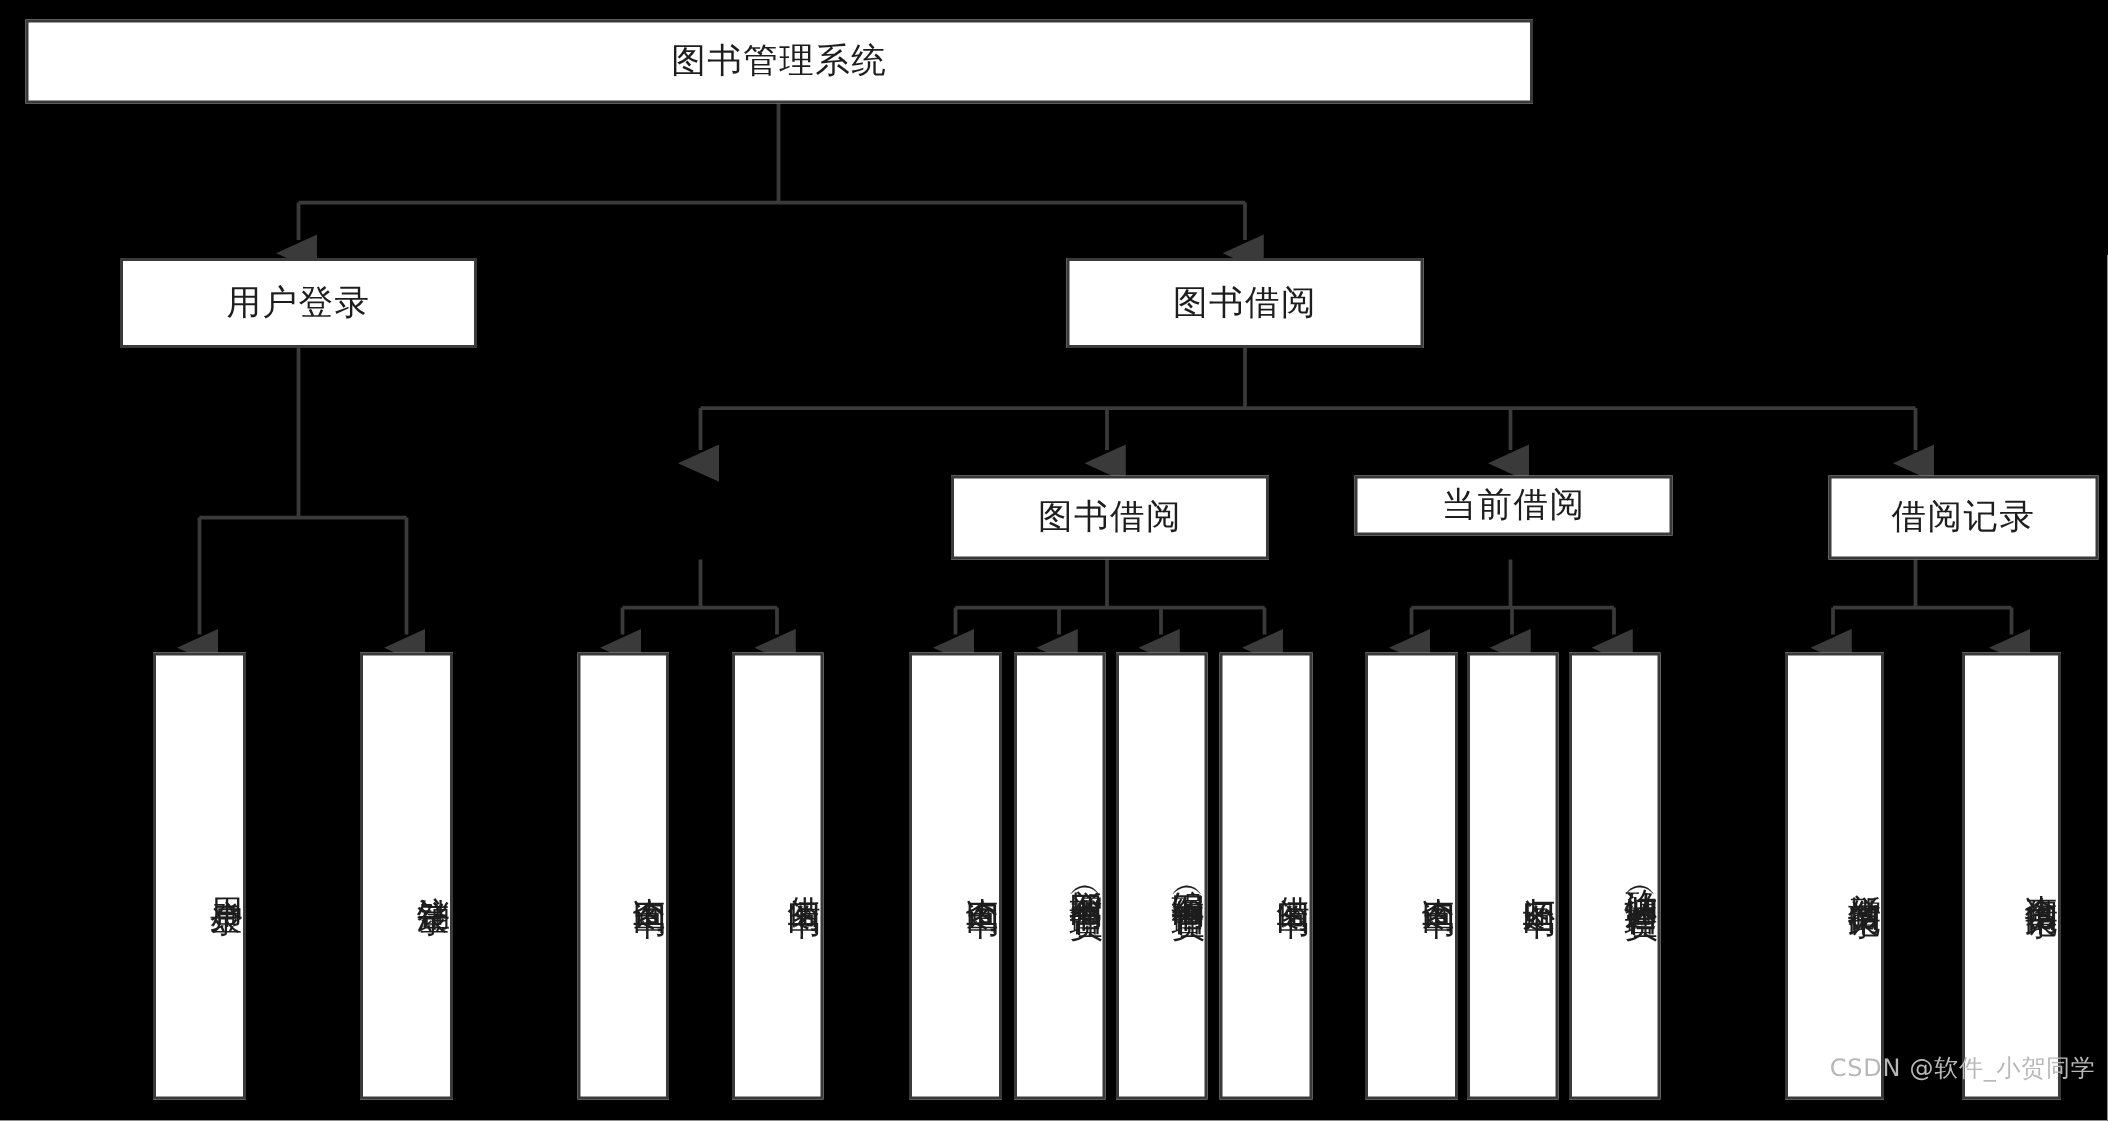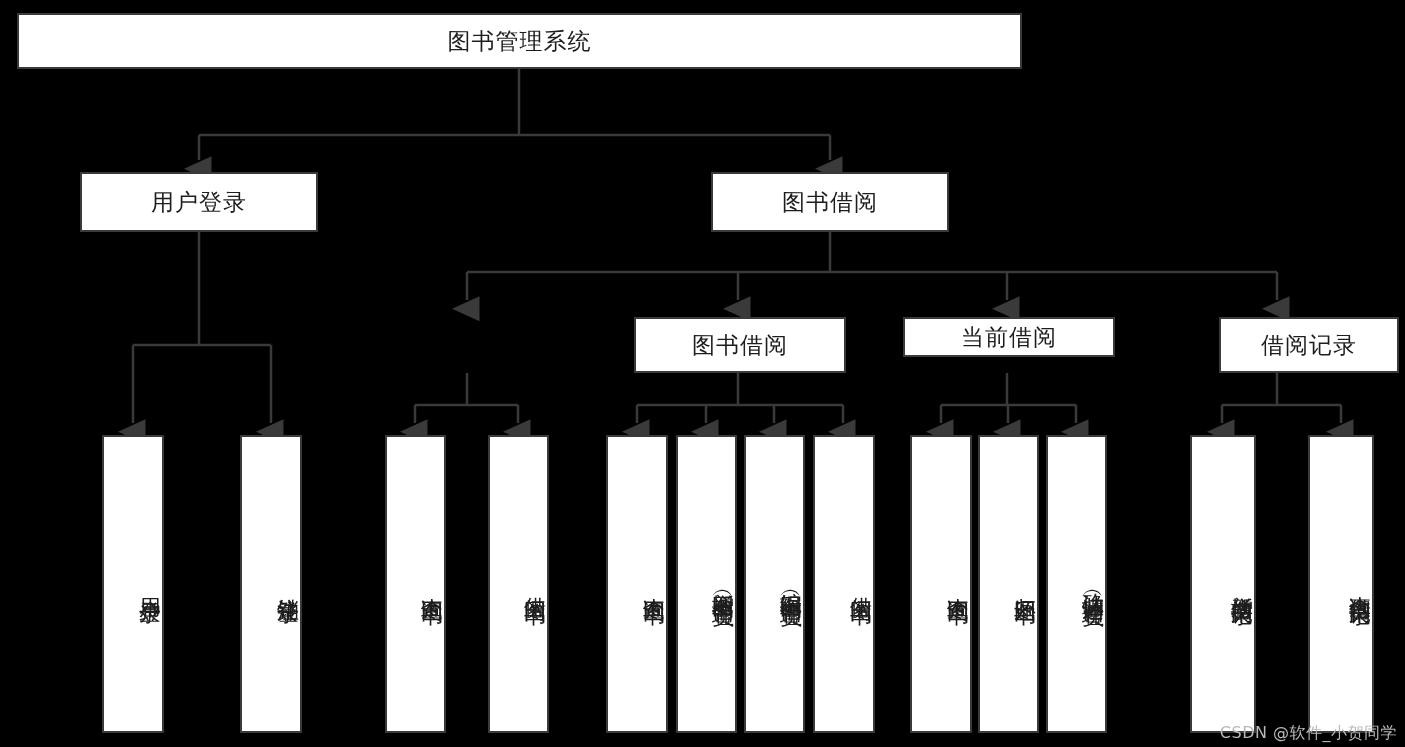--- a/index.html
+++ b/index.html
@@ -56,21 +56,21 @@
     display: block;
     white-space: pre-wrap;
     line-height: 1.06;
   }
   .node.vert .node-label {
     text-align: center;
   }
   .watermark {
     position: absolute;
     right: 8px;
-    bottom: 3px;
+    bottom: 24px;
     font-size: 16px;
     color: #b8b8b8;
     letter-spacing: 0.5px;
     user-select: none;
     white-space: nowrap;
   }
 </style>
 </head>
 <body>
 

